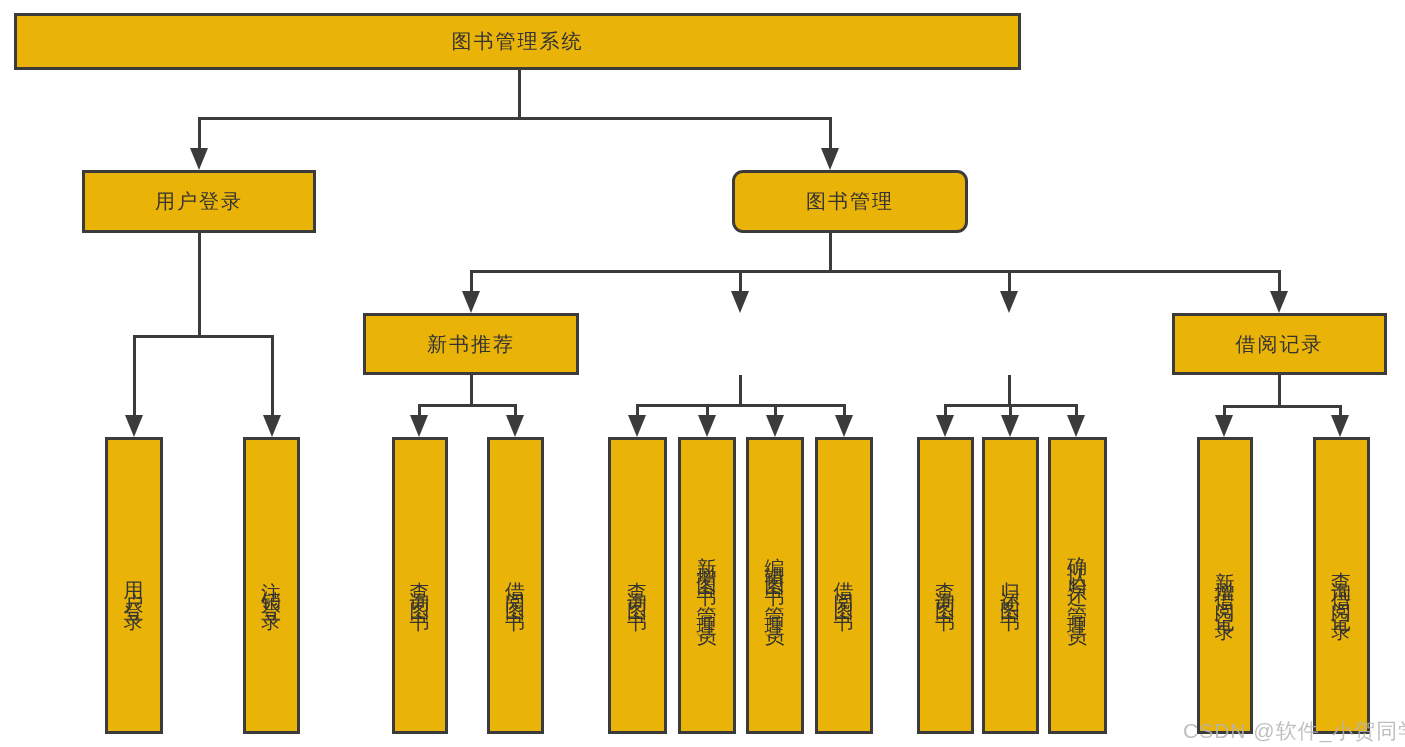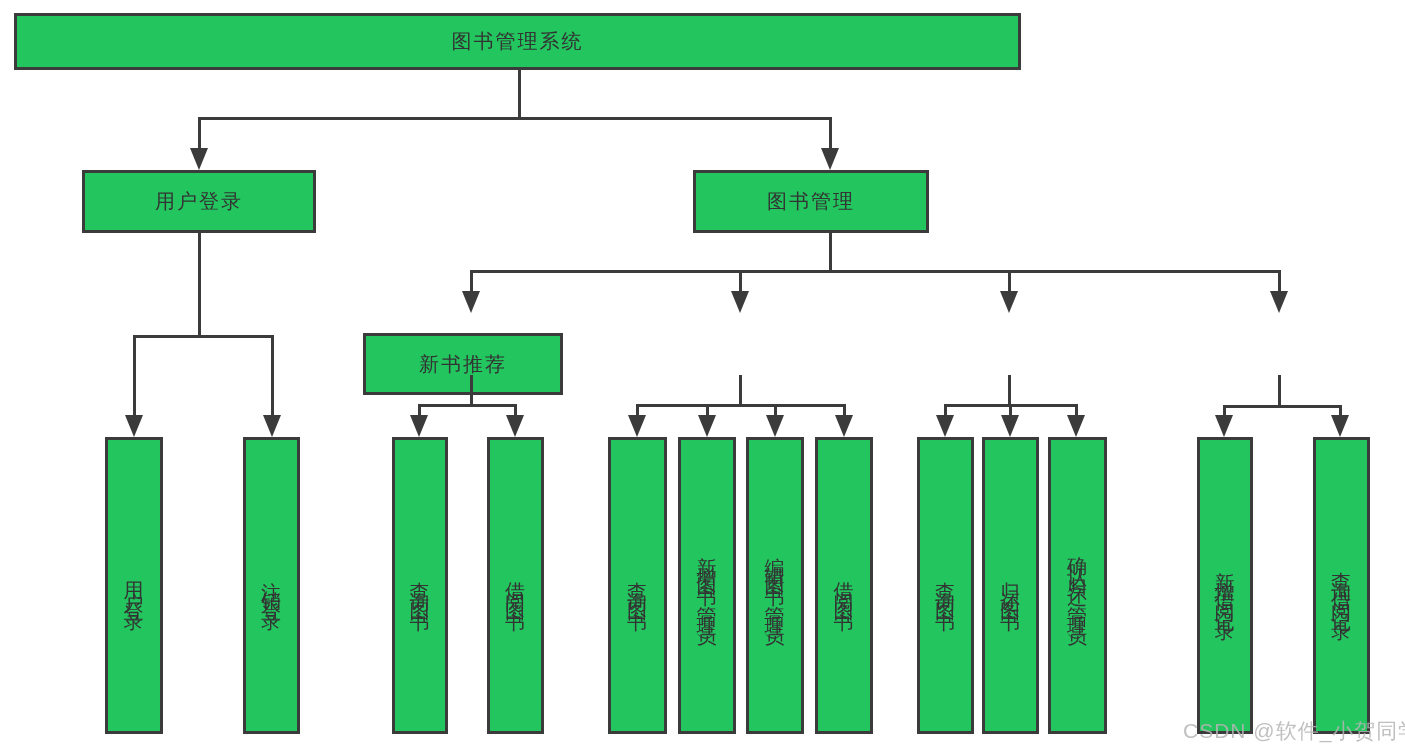--- a/index.html
+++ b/index.html
@@ -15,21 +15,21 @@
     height: 747px;
     background: var(--bg);
     overflow: hidden;
     font-family: "Liberation Sans", "DejaVu Sans", sans-serif;
     color: var(--text);
   }
   .node {
     position: absolute;
     box-sizing: border-box;
     border: 3px solid var(--line);
-    background: #22c55e;
+    background: #eab308;
     display: flex;
     align-items: center;
     justify-content: center;
     font-size: 20px;
     letter-spacing: 2px;
     color: var(--text);
   }
   .node.v .vtext {
     writing-mode: vertical-rl;
     text-orientation: mixed;
@@ -61,26 +61,29 @@
 
 <div class="canvas">
 
   <div class="node" style="left:14px; top:13px; width:1007px; height:57px;">
     <span>图书管理系统</span>
   </div>
 
   <div class="node" style="left:82px; top:170px; width:234px; height:63px;">
     <span>用户登录</span>
   </div>
-  <div class="node" style="left:693px; top:170px; width:236px; height:63px;">
+  <div class="node" style="left:732px; top:170px; width:236px; height:63px;border-radius:11px;">
     <span>图书管理</span>
   </div>
 
-  <div class="node" style="left:363px; top:313px; width:200px; height:62px;margin-top:20px;">
+  <div class="node" style="left:363px; top:313px; width:216px; height:62px;">
     <span>新书推荐</span>
+  </div>
+  <div class="node" style="left:1172px; top:313px; width:215px; height:62px;">
+    <span>借阅记录</span>
   </div>
 
   <div class="node v" style="left:105px; top:437px; width:58px; height:297px;">
     <span class="vtext">用户登录</span>
   </div>
   <div class="node v" style="left:243px; top:437px; width:57px; height:297px;">
     <span class="vtext">注销登录</span>
   </div>
 
   <div class="node v" style="left:392px; top:437px; width:56px; height:297px;">

